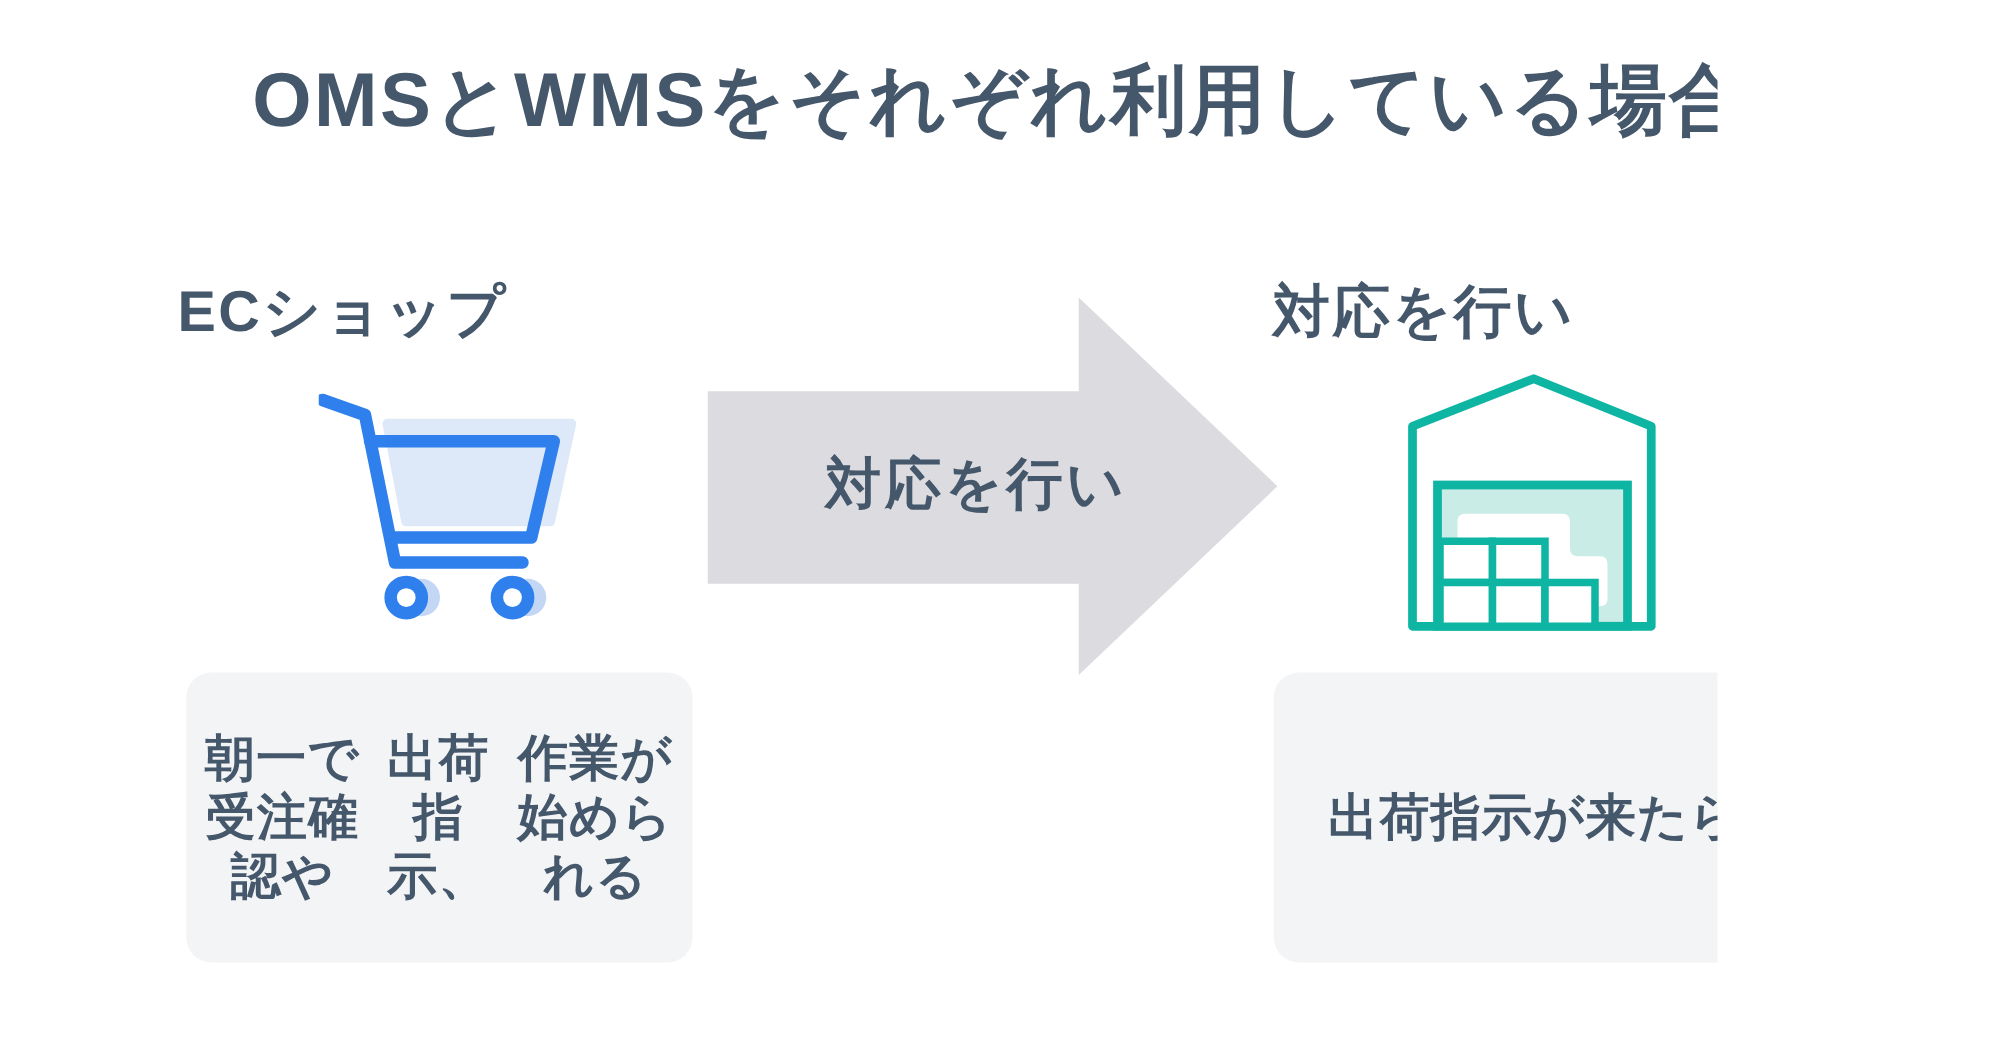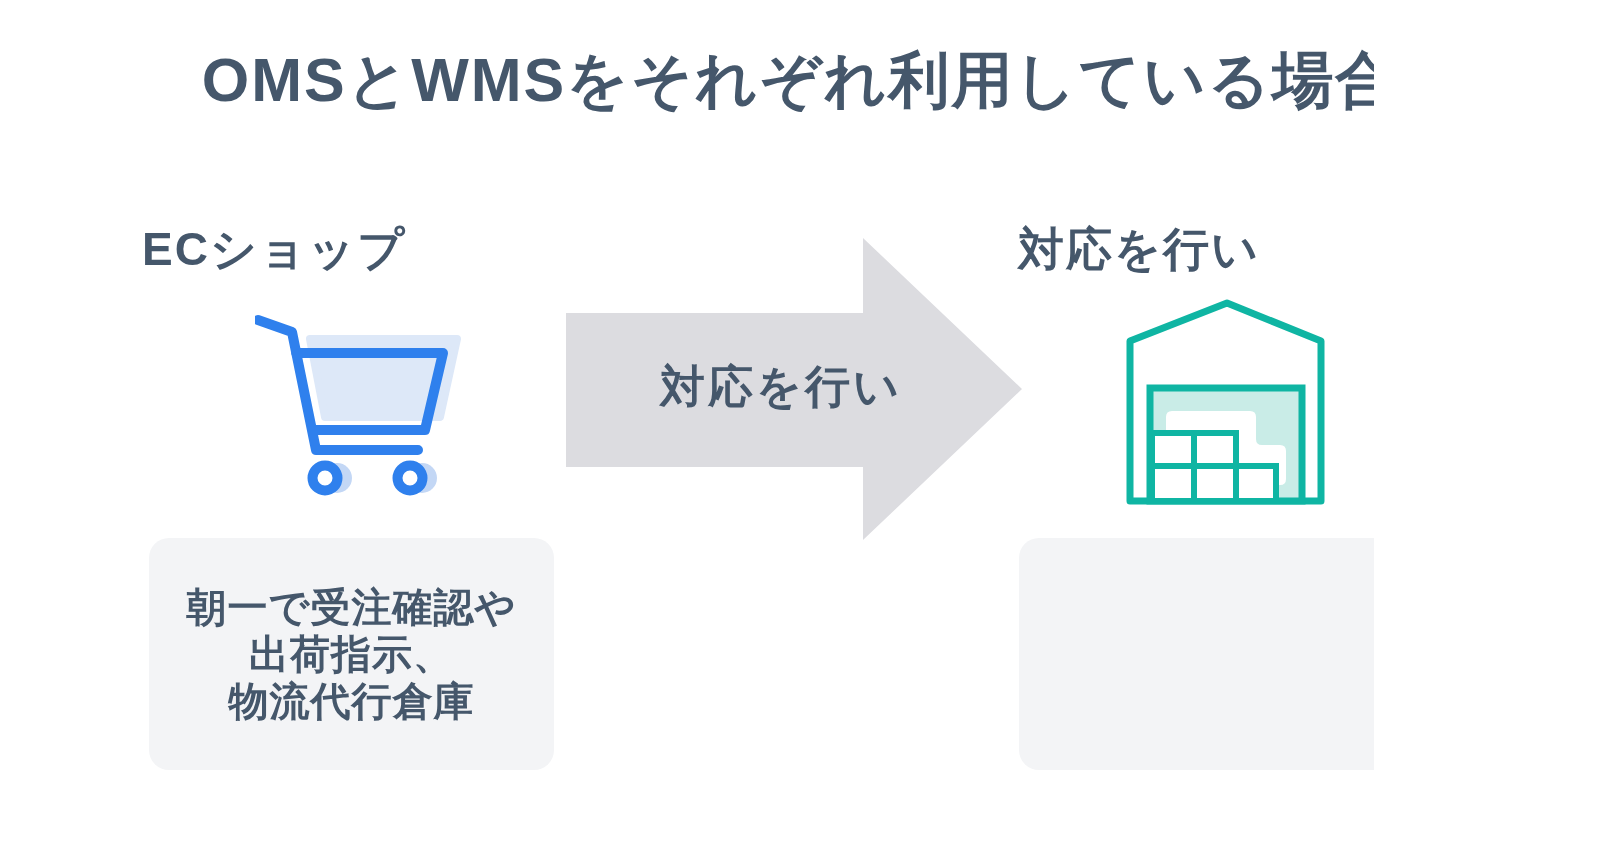--- a/index.html
+++ b/index.html
@@ -50,21 +50,21 @@
     line-height: 1;
     color: var(--text, #45576b);
   }
   .note {
     position: absolute;
     top: 538px;
     height: 232px;
     background: var(--box-bg, #f3f4f6);
     border-radius: 20px;
     display: flex;
-    flex-direction: column;
+    flex-direction: row;
     justify-content: center;
     align-items: center;
     text-align: center;
     font-size: 40px;
     font-weight: bold;
     line-height: 47px;
     letter-spacing: 1px;
     color: var(--text, #45576b);
   }
   .note.left-note  { left: 149px;  width: 405px; }
@@ -103,18 +103,19 @@
       <rect x="70" y="135" width="42" height="33"></rect>
       <rect x="28" y="168" width="42" height="35"></rect>
       <rect x="70" y="168" width="42" height="35"></rect>
       <rect x="112" y="168" width="40" height="35"></rect>
     </g>
   </svg>
 
   <div class="note left-note">
     <span>朝一で受注確認や</span>
     <span>出荷指示、</span>
-    <span>物流代行倉庫</span>
+    <span>作業が始められる</span>
   </div>
   <div class="note right-note">
+    <span>出荷指示が来たら</span>
   </div>
 
 </div>
 
 </body></html>

